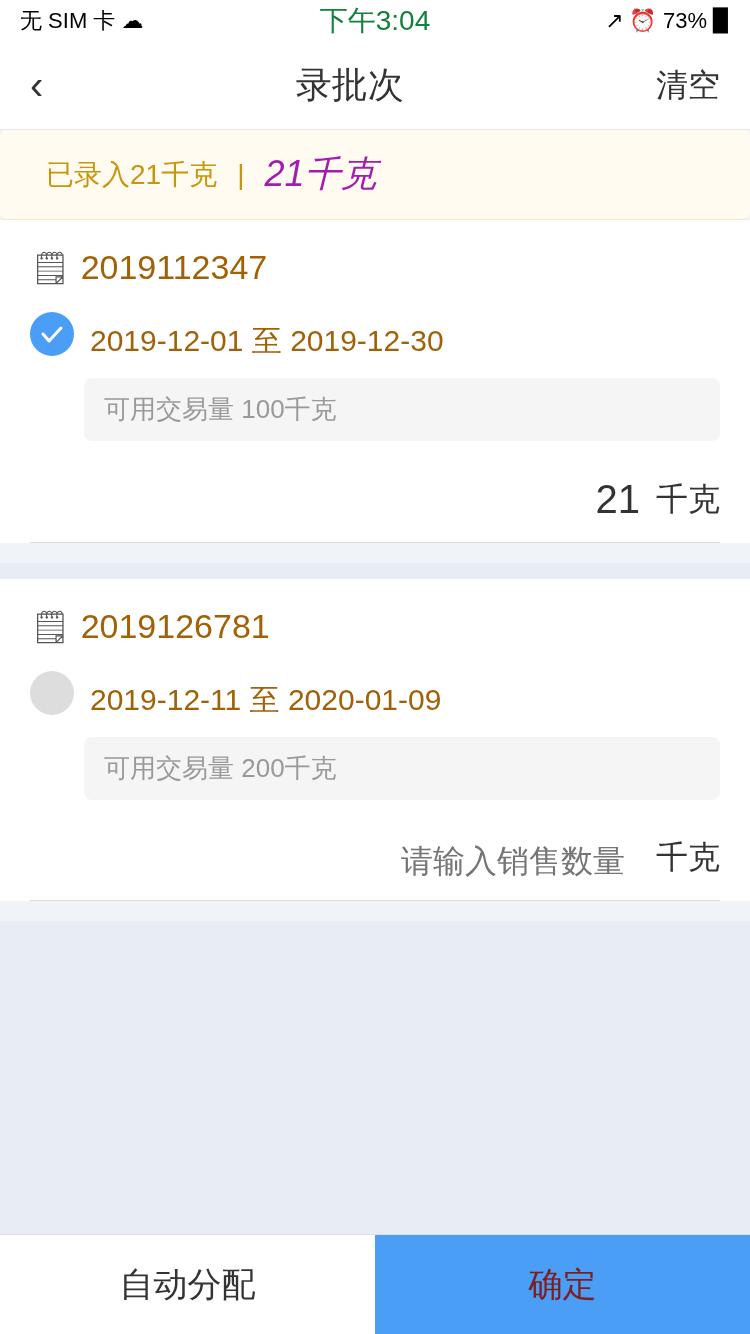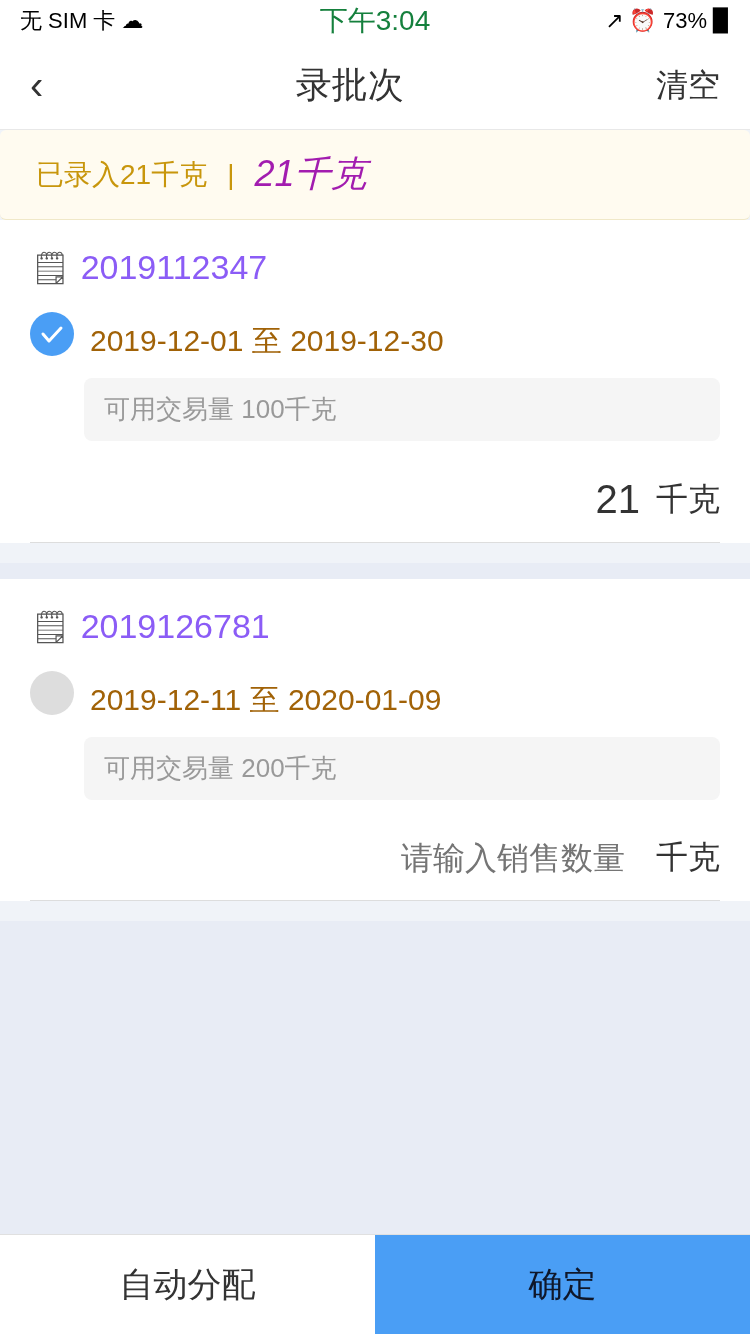--- a/index.html
+++ b/index.html
@@ -68,21 +68,21 @@
       color: #333;
     }
     .nav-action {
       font-size: 32px;
       color: #333;
     }
 
     
     .summary-bar {
       background: #fffbf0;
-      padding: 20px 36px;
+      padding: 20px 46px;
       display: flex;
       align-items: center;
       gap: 0;
       border-bottom: 1px solid #f0e8c8;
       border-radius: 6px;
     }
     .summary-recorded {
       color: #c8960c;
       font-size: 28px;
     }
@@ -109,21 +109,21 @@
       padding: 28px 30px 10px 30px;
       gap: 10px;
     }
     .batch-icon {
       font-size: 32px;
       color: #555;
     }
     .batch-number {
       font-size: 34px;
       font-weight: 500;
-      color: #8b5cf6;
+      color: #a16207;
     }
 
     .batch-date-row {
       display: flex;
       align-items: center;
       padding: 8px 30px 16px 30px;
       gap: 16px;
     }
     .batch-checkbox {
       width: 44px;
@@ -154,21 +154,21 @@
       margin: 0 30px 20px 84px;
       background: #f5f5f5;
       border-radius: 8px;
       padding: 14px 20px;
       font-size: 26px;
       color: #999;
     }
 
     .batch-quantity-row {
       display: flex;
-      align-items: center;
+      align-items: flex-end;
       justify-content: flex-end;
       padding: 16px 30px 20px 18px;
       gap: 16px;
     }
     .batch-quantity-value {
       font-size: 40px;
       color: #333;
       font-weight: 400;
     }
     .batch-quantity-unit {
@@ -222,21 +222,21 @@
       color: #333;
       background: #fff;
       cursor: pointer;
     }
     .btn-confirm {
       flex: 1;
       display: flex;
       align-items: center;
       justify-content: center;
       font-size: 34px;
-      color: #0f172a;
+      color: #7f1d1d;
       background: #4a9ef5;
       cursor: pointer;
     }
   </style>
 </head>
 <body>
 
 <div class="status-bar">
   <div class="status-left">
     <span>无 SIM 卡 ☁</span>

